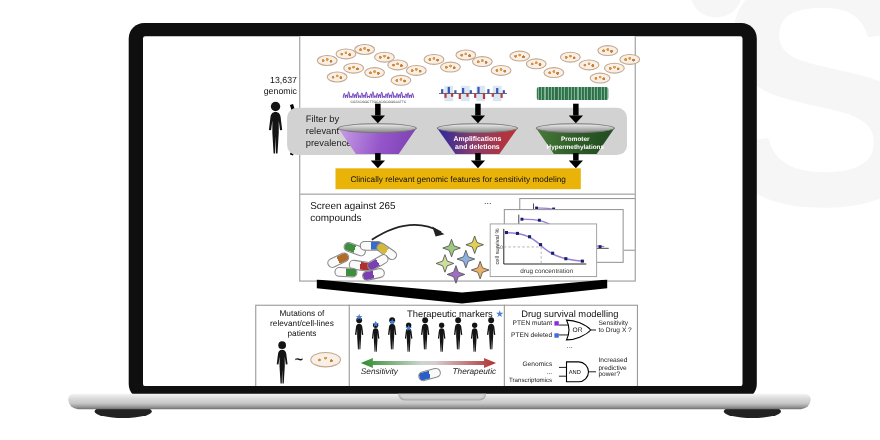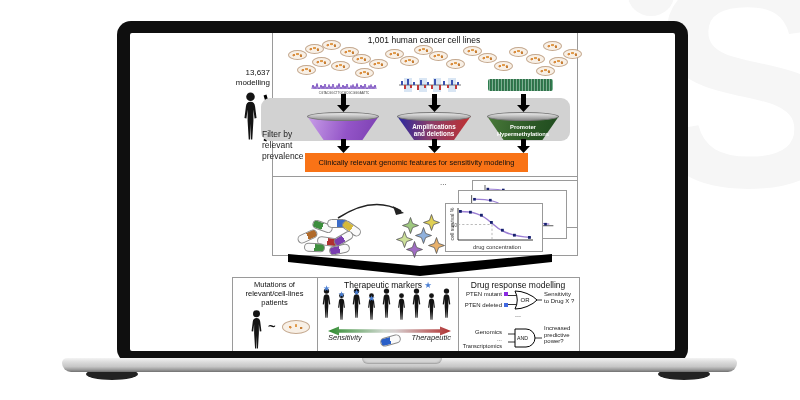--- a/index.html
+++ b/index.html
@@ -48,21 +48,20 @@
 
   <div id="bezel"></div>
   <div class="foot" style="left:86px;"></div>
   <div class="foot" style="left:658px;"></div>
   <div id="base"></div>
   <div id="notch"></div>
 
   <div id="screen">
 
     <div class="box" style="left:142px;top:-2px;width:304px;height:145px;"></div>
-    <div class="abs" style="left:142px;top:2px;width:304px;text-align:center;font-size:8.5px;">1,001 human cancer cell lines</div>
     <div class="abs" id="dishes" style="left:0;top:0;"></div>
 
     <div class="abs" style="left:181px;top:44px;">
       <svg width="66" height="18" viewBox="0 0 66 18">
         <path fill="none" stroke="#7a4fc0" stroke-width="1" d="M1,12 Q2,4 3,12 Q4,7 5,12 Q6,1 7,12 Q8,9 9,12 Q10,4 11,12 Q12,6 13,12 Q14,2 15,12 Q16,8 17,12 Q18,3 19,12 Q20,7 21,12 Q22,2 23,12 Q24,9 25,12 Q26,5 27,12 Q28,1 29,12 Q30,8 31,12 Q32,4 33,12 Q34,6 35,12 Q36,2 37,12 Q38,9 39,12 Q40,5 41,12 Q42,3 43,12 Q44,7 45,12 Q46,1 47,12 Q48,8 49,12 Q50,4 51,12 Q52,6 53,12 Q54,2 55,12 Q56,9 57,12 Q58,5 59,12 Q60,3 61,12 Q62,7 63,12 Q64,4 65,12"></path>
         <text x="33" y="16.8" font-size="3" text-anchor="middle" fill="#444">CGTACGGCTTGCACGCGGGAATTC</text>
       </svg>
     </div>
     <div class="abs" style="left:269px;top:44px;">
       <svg width="62" height="16" viewBox="0 0 62 16">
@@ -92,30 +91,30 @@
           <rect x="48" y="8" width="2" height="3"></rect>
             <rect x="56" y="8" width="2" height="4"></rect>
         </g>
       </svg>
     </div>
     <div class="abs" style="left:358px;top:46px;width:65px;height:12px;border-radius:2px;
          background:repeating-linear-gradient(90deg,#2e7d4f 0 1px,#7fb193 1px 2px,#356b4a 2px 3px);"></div>
 
     <div class="abs rightal" style="left:98px;top:35px;width:42px;font-size:8px;line-height:9.5px;">
       <div>13,637</div>
-      <div>modelling</div>
+      <div>genomic</div>
     </div>
     <div class="abs" style="left:133px;top:61px;">
       <svg width="11" height="48">
           <polyline points="2,1 9,24 2,47" fill="none" stroke="#000" stroke-width="3"></polyline>
         </svg>
     </div>
 
     <div class="abs" style="left:131px;top:65px;width:309px;height:43px;background:#d2d2d2;border-radius:9px;"></div>
-    <div class="abs" style="left:132px;top:70px;font-size:8.5px;line-height:11px;color:#222;margin-top:26px;">
+    <div class="abs" style="left:148px;top:70px;font-size:8.5px;line-height:11px;color:#222;">
       <div>Filter by</div>
       <div>relevant</div>
       <div>prevalence</div>
     </div>
 
     <div class="abs" id="arrows"></div>
 
     <div class="funnel" style="left:177px;top:79px;width:72px;">
       <div class="funnel-body" style="background:linear-gradient(105deg,#c9a0e8,#9455c8 55%,#7a3fb0);"></div>
       <div class="funnel-rim"></div>
@@ -130,24 +129,28 @@
     </div>
     <div class="funnel" style="left:357px;top:79px;width:72px;">
       <div class="funnel-body" style="background:linear-gradient(105deg,#4a7a3a,#2d5a27 55%,#1e4a1e);"></div>
       <div class="funnel-rim"></div>
       <div class="funnel-label" style="font-size:5.8px;">
         <div>Promoter</div>
         <div>Hypermethylations</div>
       </div>
     </div>
 
-    <div class="abs" style="left:175px;top:120px;width:223px;height:19px;background:#f97316;font-size:7.5px;
+    <div class="abs" style="left:175px;top:120px;width:223px;height:19px;background:#eab308;font-size:7.5px;
          display:flex;align-items:center;justify-content:center;white-space:nowrap;color:#111;">Clinically relevant genomic features for sensitivity modeling</div>
 
     <div class="box" style="left:142px;top:143px;width:304px;height:78px;"></div>
+    <div class="abs" style="left:152px;top:149px;font-size:9px;line-height:10.5px;">
+      <div>Screen against 265</div>
+      <div>compounds</div>
+    </div>
 
     <div class="abs" id="pills"></div>
 
     <div class="abs" style="left:205px;top:158px;">
       <svg width="75" height="34">
         <path d="M3,27 Q38,4 66,20" fill="none" stroke="#222" stroke-width="1.5"></path>
         <polygon points="69,22 58,15 61,24" fill="#222"></polygon>
       </svg>
     </div>
 
@@ -212,42 +215,42 @@
     <div class="abs" style="left:328px;top:244px;width:1px;height:75px;background:#9a9a9a;"></div>
 
     <div class="abs" style="left:102px;top:247px;width:85px;text-align:center;font-size:7.5px;line-height:9px;">
       <div>Mutations of</div>
       <div>relevant/cell-lines</div>
       <div>patients</div>
     </div>
     <div class="abs" style="left:138px;top:286px;font-size:13px;font-weight:bold;">~</div>
     <div class="dish abs" style="left:152px;top:287px;width:26px;height:12px;"></div>
 
-    <div class="abs" style="left:188px;top:247px;width:140px;text-align:center;font-size:8.5px;">
+    <div class="abs" style="left:188px;top:247px;width:140px;text-align:right;font-size:8.5px;">
       <span>Therapeutic markers</span>
       <span style="color:#4a7fd4;">★</span>
     </div>
     <div class="abs" style="left:198px;top:289px;">
       <svg width="123" height="10" viewBox="0 0 123 10">
         <defs>
             <linearGradient id="sr" x1="0" y1="0" x2="1" y2="0">
           <stop offset="0" stop-color="#2e8b2e"></stop>
               <stop offset="0.45" stop-color="#cdd6cd"></stop>
           <stop offset="0.55" stop-color="#d6cdcd"></stop>
               <stop offset="1" stop-color="#b03030"></stop>
         </linearGradient>
           </defs>
         <polygon points="0,5 11,0.5 11,3.2 112,3.2 112,0.5 123,5 112,9.5 112,6.8 11,6.8 11,9.5" fill="url(#sr)"></polygon>
       </svg>
     </div>
     <div class="abs ital" style="left:198px;top:300px;font-size:7.5px;">Sensitivity</div>
     <div class="abs ital rightal" style="left:271px;top:300px;width:50px;font-size:7.5px;">Therapeutic</div>
     <div class="pill abs" style="left:250px;top:303px;transform:rotate(-15deg);background:linear-gradient(90deg,#2a5fc8 0 50%,#fafafa 50% 100%);"></div>
 
-    <div class="abs" style="left:328px;top:247px;width:120px;text-align:center;font-size:8.5px;">Drug response modelling</div>
+    <div class="abs" style="left:328px;top:247px;width:120px;text-align:center;font-size:8.5px;">Drug survival modelling</div>
     <div class="abs smalltxt rightal" style="left:332px;top:258px;width:40px;">PTEN mutant</div>
     <div class="abs" style="left:374px;top:259px;width:4px;height:4px;background:#8b2be2;"></div>
     <div class="abs smalltxt rightal" style="left:332px;top:269px;width:40px;">PTEN deleted</div>
     <div class="abs" style="left:374px;top:270px;width:4px;height:4px;background:#4169e1;"></div>
     <div class="abs" style="left:378px;top:256px;">
       <svg width="34" height="22" viewBox="0 0 34 22">
         <path d="M0,6.5 H9 M0,15.5 H9 M29,11 H34" stroke="#000" stroke-width="0.8" fill="none"></path>
         <path d="M7,2 Q13,2 19,4.5 Q26,7.5 29,11 Q26,14.5 19,17.5 Q13,20 7,20 Q11.5,11 7,2 Z" fill="#fff" stroke="#000" stroke-width="1"></path>
         <text x="17" y="13.2" font-size="6" text-anchor="middle" fill="#111">OR</text>
       </svg>

